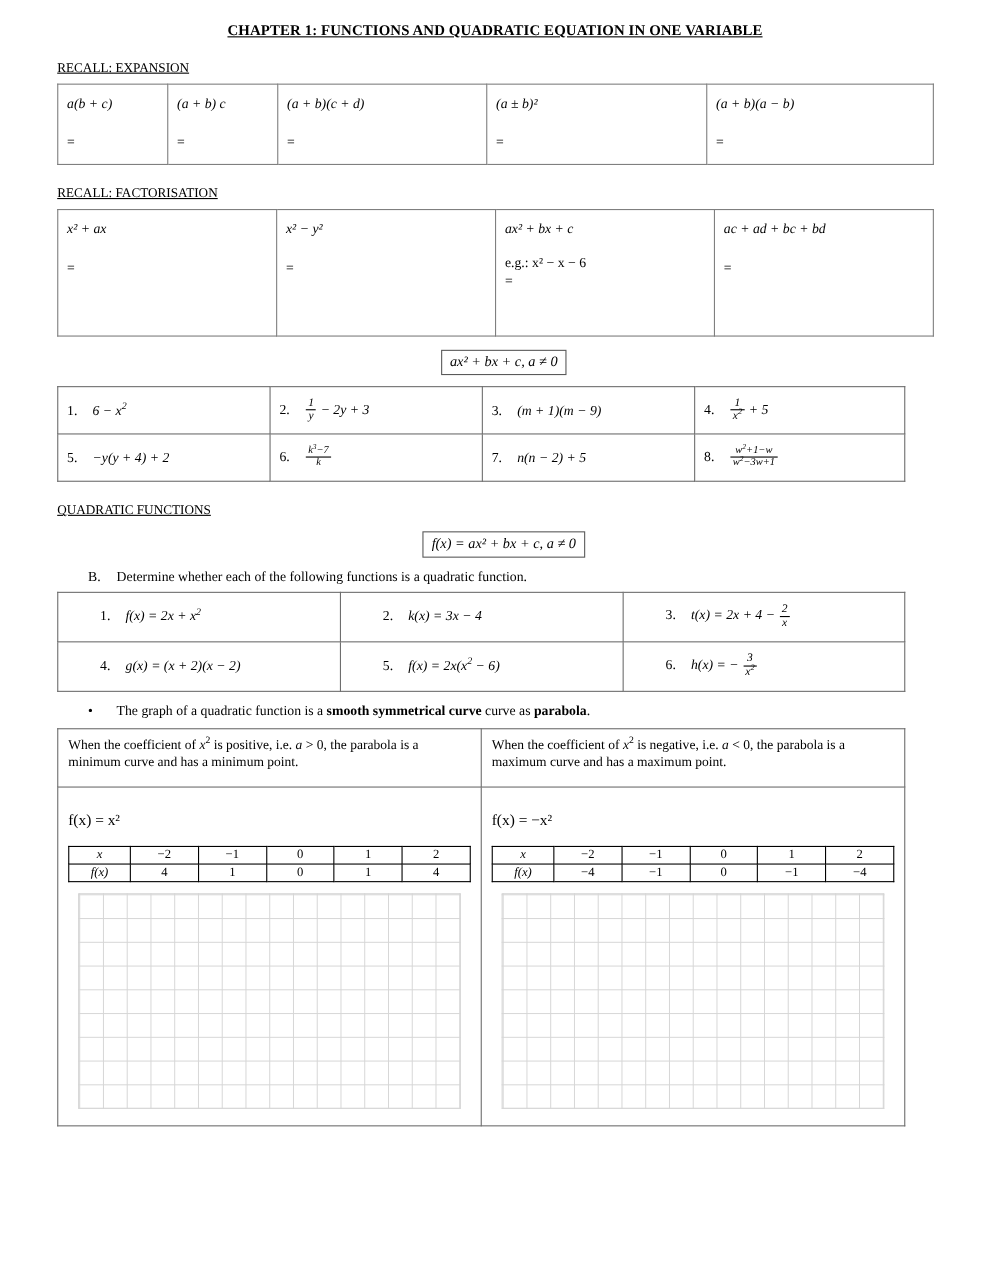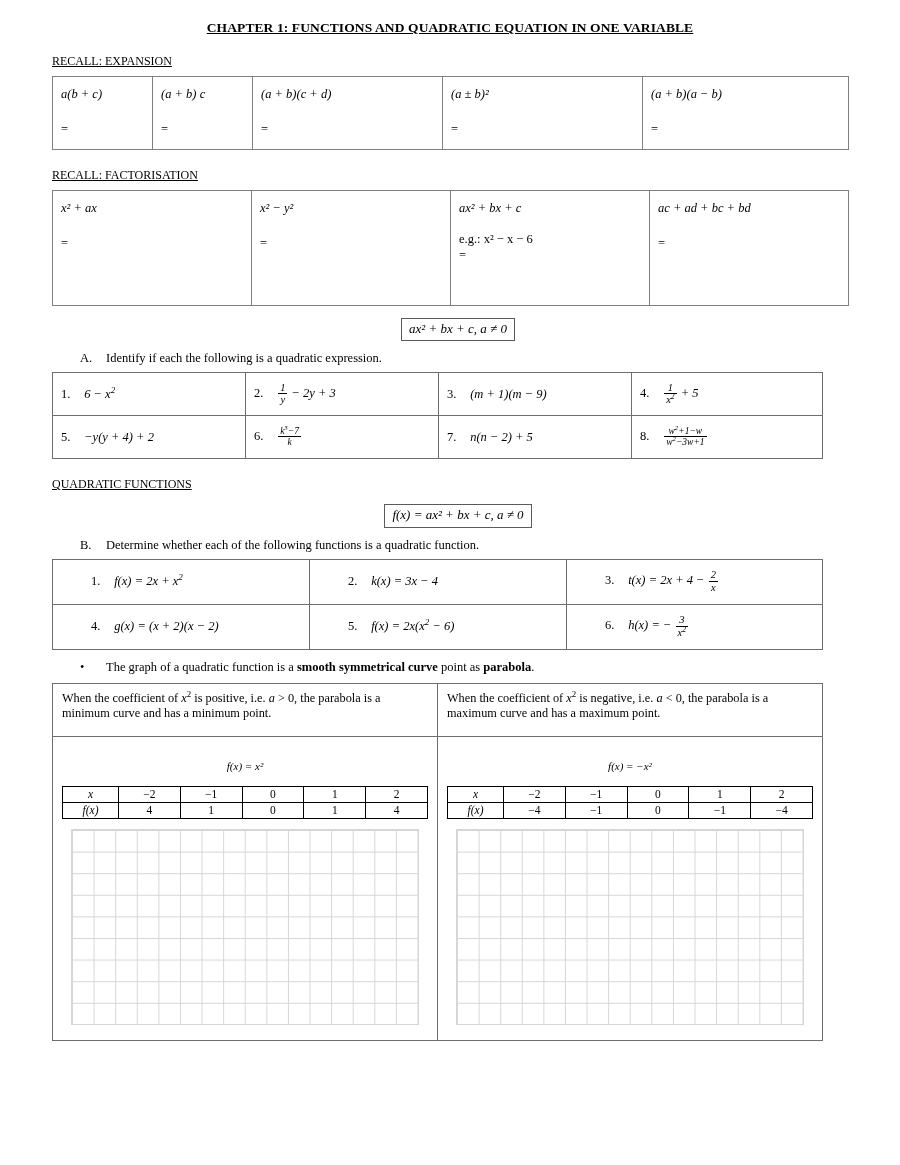--- a/index.html
+++ b/index.html
@@ -172,23 +172,21 @@
   }
   #graphs-table > tbody > tr > td {
     border: 1px solid #6e6e6e;
     vertical-align: top;
     padding: 7px 9px;
     font-size: 12.3px;
     font-family: "Liberation Serif", serif;
   }
   .desc-cell { line-height: 1.28; height: 38px; }
   .fn-label {
-    text-align: center;
-    font-size: 11px;
-    font-style: italic;
+    font-size: 14px;
     margin: 16px 0 14px 0;
   }
 
   table.vals {
     border-collapse: collapse;
     width: 100%;
     table-layout: fixed;
     margin-bottom: 8px;
   }
   table.vals td {
@@ -289,23 +287,20 @@
       </td>
     </tr>
   </tbody>
     </table>
 
 
   <div class="formula-wrap">
     <span class="formula-box">ax² + bx + c, a ≠ 0</span>
   </div>
 
-  <div class="instruction">
-    <span class="ltr">A.</span><span>Identify if each the following is a quadratic expression.</span>
-  </div>
 
   <table class="items" id="expr-items">
     <colgroup>
       <col style="width:193px">
         <col style="width:193px">
         <col style="width:193px">
         <col style="width:191px">
     </colgroup>
     <tbody>
         <tr>
@@ -390,21 +385,21 @@
       <td>
         <span class="num">6.</span>
         <span class="mx"><i>h</i>(<i>x</i>) = − <span class="frac big"><span class="n">3</span><span class="d"><i>x</i><sup>2</sup></span></span></span>
       </td>
     </tr>
   </tbody>
     </table>
 
 
   <div class="bullet-row">
-    <span class="dot">•</span><span>The graph of a quadratic function is a </span><b>smooth symmetrical curve</b><span> point as </span><b>parabola</b><span>.</span>
+    <span class="dot">•</span><span>The graph of a quadratic function is a </span><b>smooth symmetrical curve</b><span> curve as </span><b>parabola</b><span>.</span>
   </div>
 
   <table id="graphs-table">
     <colgroup>
         <col style="width:385px">
         <col style="width:385px">
       </colgroup>
 
     <tbody>
         <tr>

